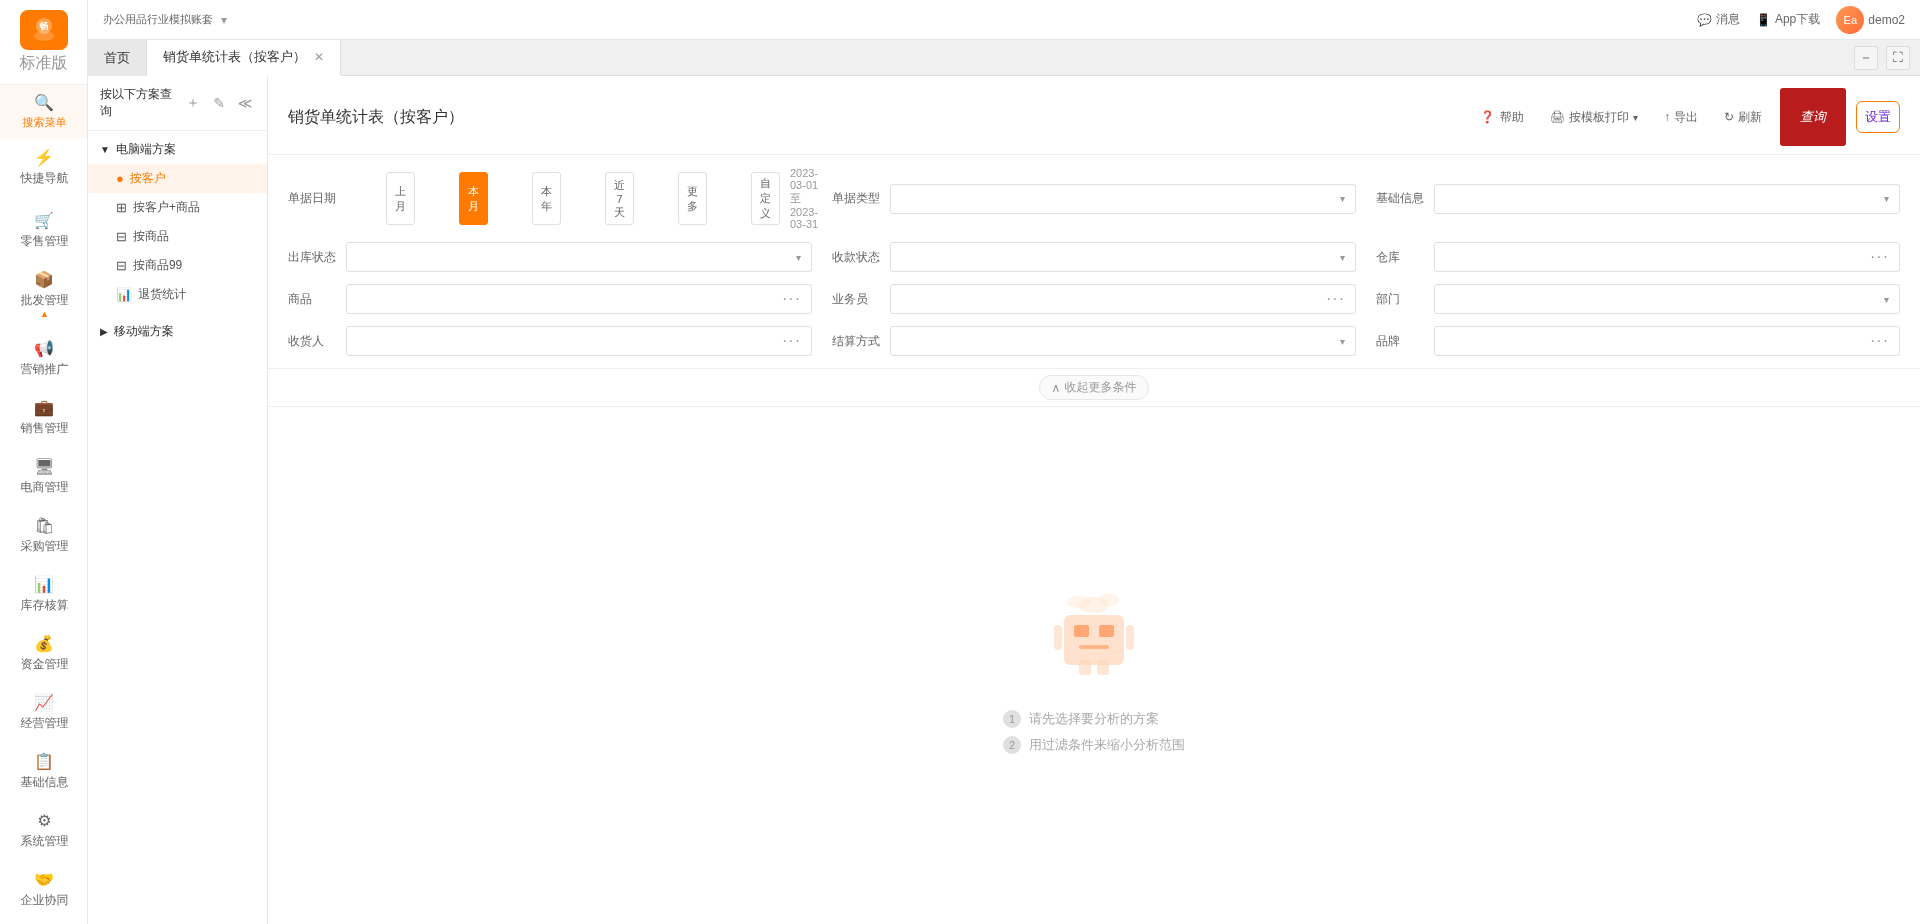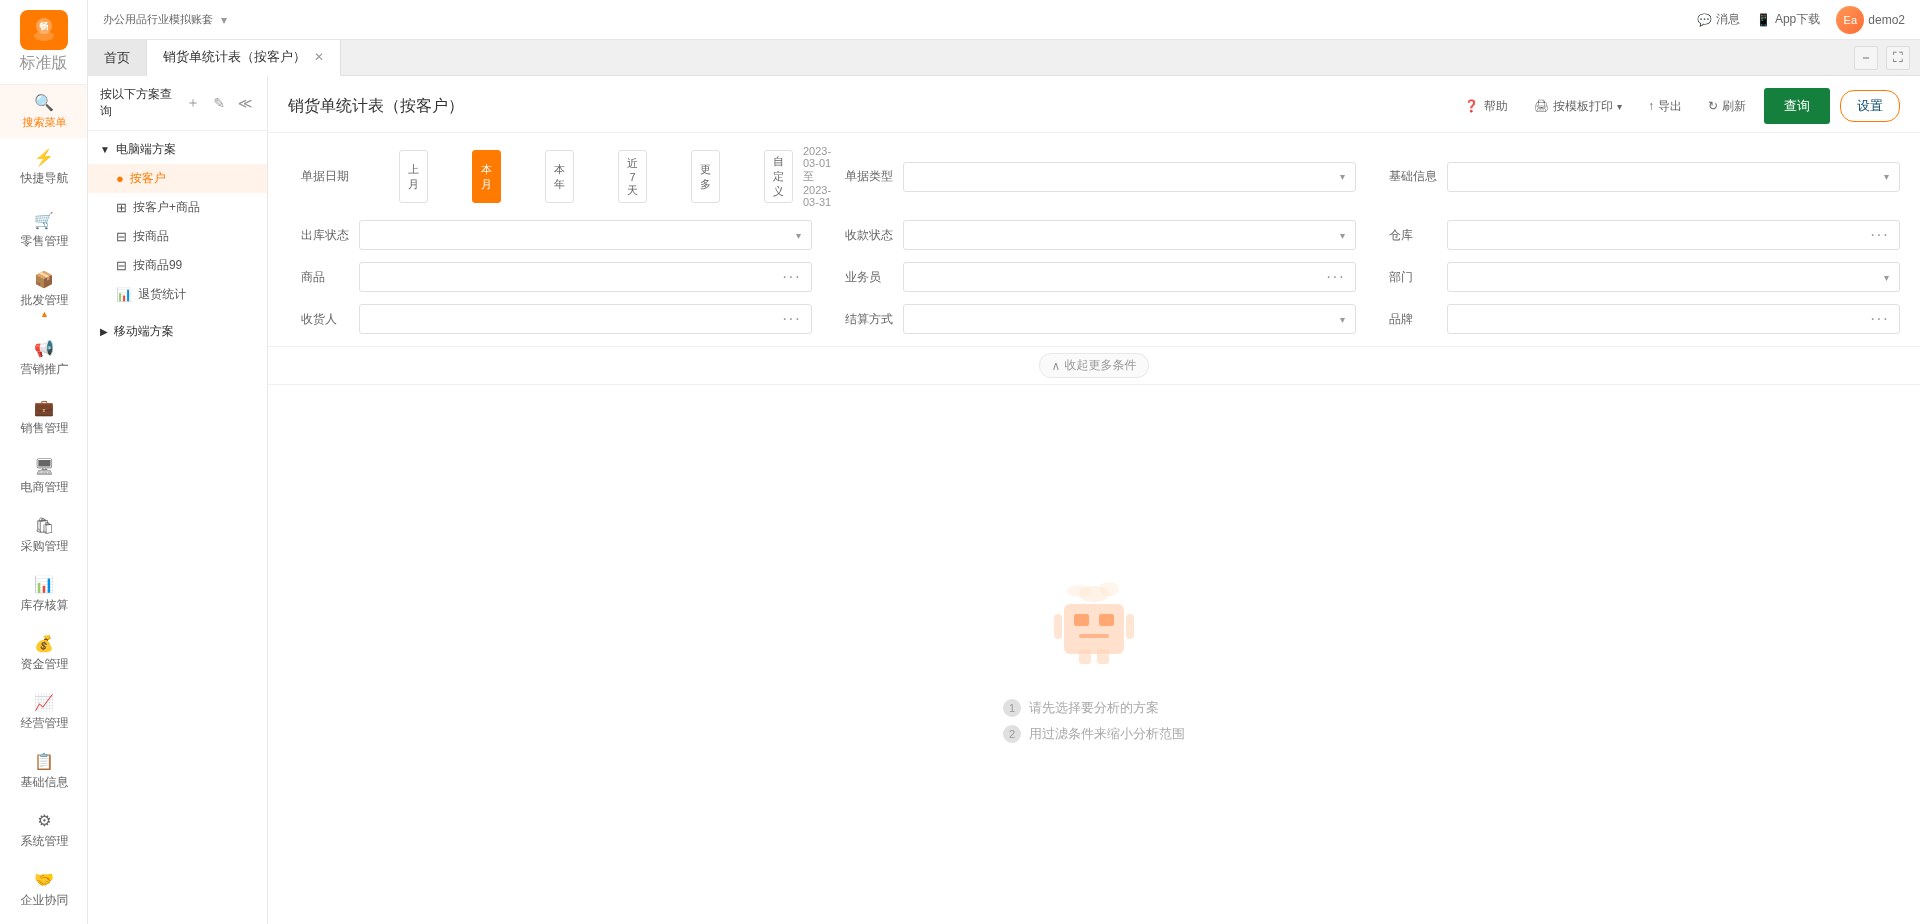--- a/index.html
+++ b/index.html
@@ -199,50 +199,50 @@
     }
     .page-actions {
       display: flex; gap: 10px; align-items: center;
     }
     .page-action-btn {
       display: flex; align-items: center; gap: 4px;
       font-size: 12px; color: #666; cursor: pointer;
       padding: 4px 8px;
     }
     .btn-query {
-      background: #15803d; color: white;
-      border: none; padding: 9px 20px;
+      background: #b91c1c; color: white;
+      border: none; padding: 20px 20px;
       border-radius: 3px; cursor: pointer;
       font-size: 13px;
+      font-style: italic;
     }
     .btn-settings {
-      background: white; color: #0c4a6e;
-      border: 1px solid #ff7a00; padding: 6px 16px;
-      border-radius: 14px; cursor: pointer; font-size: 13px;
+      background: white; color: #6d28d9;
+      border: 1px solid #ff7a00; padding: 6px 8px;
+      border-radius: 6px; cursor: pointer; font-size: 13px;
     }
 
     
     .filter-area {
       padding: 12px 20px;
       border-bottom: 1px solid #f0f0f0;
     }
     .filter-row {
       display: flex; align-items: center;
       margin-bottom: 12px; gap: 20px;
     }
     .filter-row:last-child { margin-bottom: 0; }
     .filter-item {
       display: flex; align-items: center; flex: 1;
       min-width: 0;
     }
     .filter-label {
       font-size: 12px; color: #666;
       white-space: nowrap; margin-right: 8px;
       min-width: 50px;
-      margin-left: 13px;
     }
     .filter-control {
       flex: 1;
       border: 1px solid #e0e0e0;
       border-radius: 3px;
       padding: 5px 10px;
       font-size: 12px;
       display: flex; align-items: center;
       cursor: pointer;
       background: #fff;

